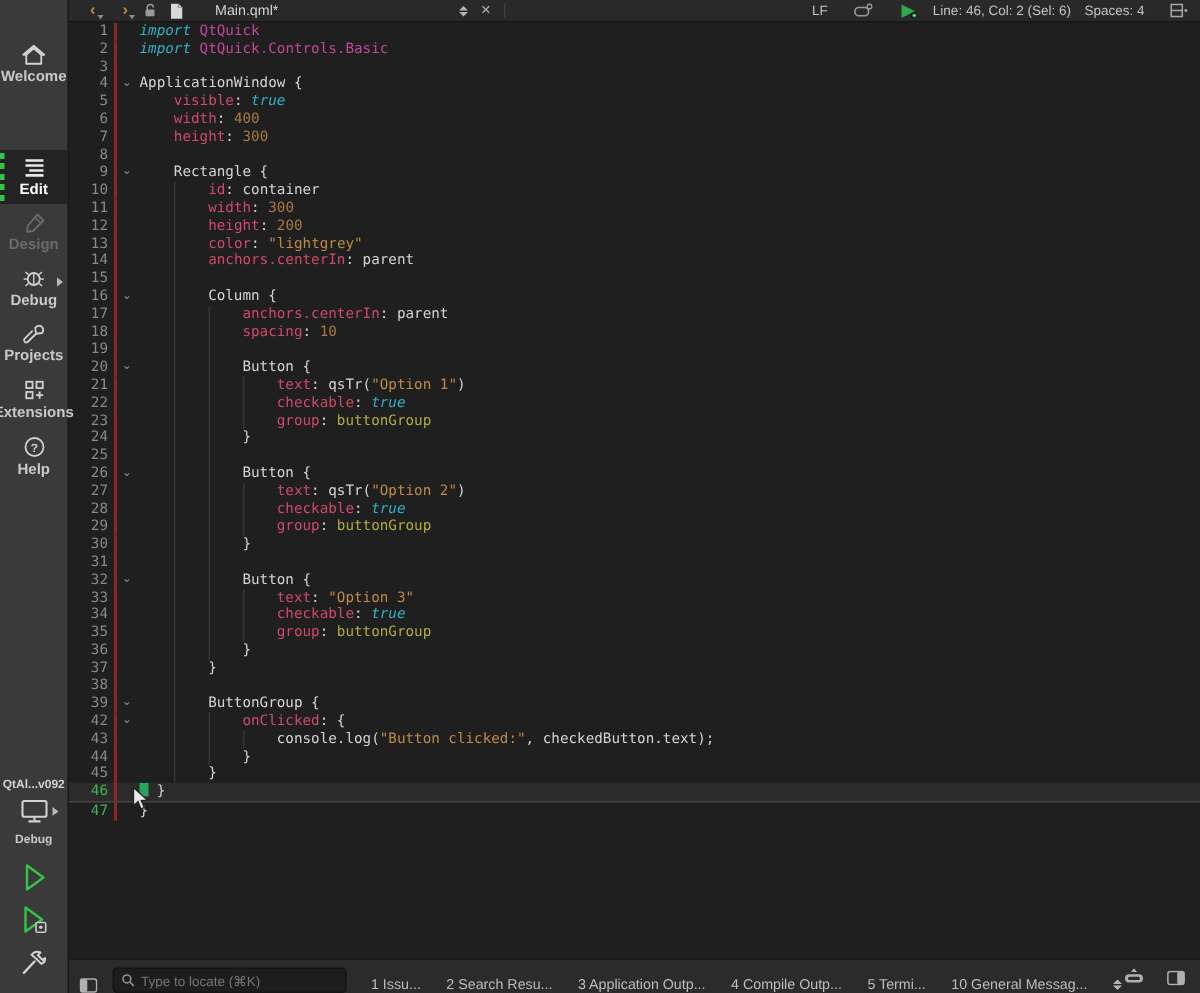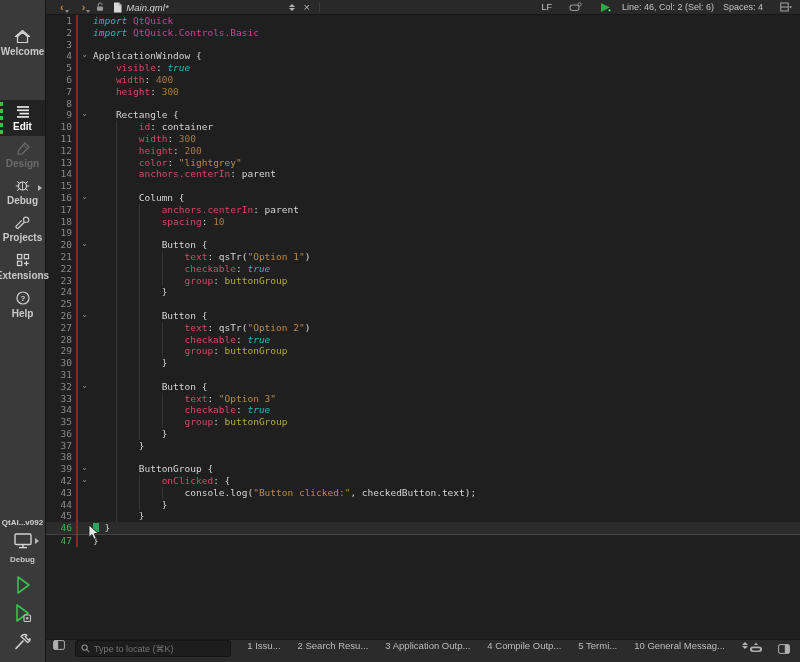--- a/index.html
+++ b/index.html
@@ -26,21 +26,21 @@
             font-weight:bold;color:#c9c9c9;}
 
   
   .topbar{position:absolute;left:45px;top:0;right:0;height:14px;background:#292929;
           border-bottom:1px solid #171717;display:flex;align-items:center;z-index:4;}
   .nav{position:relative;margin-left:12px;color:#c98a3c;font-size:11px;font-weight:bold;
        line-height:12px;padding:0 3px;}
   .nav .dd{position:absolute;right:-2px;bottom:0;width:0;height:0;
            border-top:3px solid #8a8a8a;border-left:2.5px solid transparent;border-right:2.5px solid transparent;}
   .tb-ico{margin-left:8px;display:flex;align-items:center;}
-  .tb-title{margin-left:4px;font-size:9.5px;color:#d2d2d2;font-style:italic;}
+  .tb-title{margin-left:21px;font-size:9.5px;color:#d2d2d2;}
   .docsel{margin-left:120px;display:flex;flex-direction:column;gap:1px;align-items:center;}
   .tri-up{width:0;height:0;border-bottom:3.5px solid #b5b5b5;border-left:3px solid transparent;border-right:3px solid transparent;}
   .tri-dn{width:0;height:0;border-top:3.5px solid #b5b5b5;border-left:3px solid transparent;border-right:3px solid transparent;}
   .closex{margin-left:9px;color:#b5b5b5;font-size:11px;line-height:10px;}
   .tb-sep{width:1px;height:10px;background:#3d3d3d;margin-left:9px;}
   .tb-right{margin-left:auto;display:flex;align-items:center;gap:9px;padding-right:8px;
             font-size:9px;color:#c3c3c3;}
 
   
   .editor{position:absolute;left:45px;top:14px;right:0;bottom:22px;background:#1f1f1f;overflow:hidden;}
@@ -58,21 +58,21 @@
   .kw{color:#2fb3c4;font-style:italic;}
   .mod{color:#c2479a;}
   .prop{color:#d0496b;}
   .num{color:#aa7941;}
   .str{color:#bd8b46;}
   .idr{color:#b0ab40;}
   .cursorblk{display:inline-block;width:1ch;height:9px;background:#2aa35c;vertical-align:-1px;}
 
   
   .statusbar{position:absolute;left:45px;right:0;bottom:0;height:22px;background:#2b2b2b;
-             border-top:1px solid #181818;display:flex;align-items:flex-start;z-index:4;}
+             border-top:1px solid #181818;display:flex;align-items:flex-end;z-index:4;}
   .panel-toggle{margin-left:8px;display:flex;align-items:center;}
   .locator{margin-left:10px;width:148px;height:15px;background:#1d1d1d;border:1px solid #141414;
            border-radius:3px;display:flex;align-items:center;padding:0 5px;gap:4px;}
   .locator input{flex:1;background:transparent;border:none;outline:none;color:#9a9a9a;
                  font-size:9px;font-family:"Liberation Sans",sans-serif;padding:0;}
   .panes{display:flex;align-items:center;gap:17px;margin-left:16px;font-size:9.5px;color:#bdbdbd;}
   .pane{white-space:nowrap;}
   .pane-sel{display:flex;flex-direction:column;gap:1px;align-items:center;}
   .sb-right{margin-left:auto;display:flex;align-items:center;gap:14px;padding-right:10px;}
 

